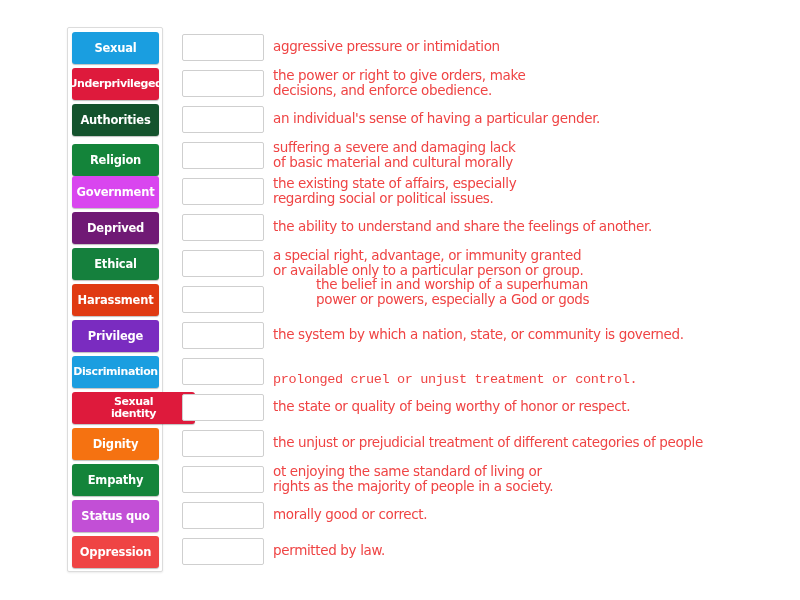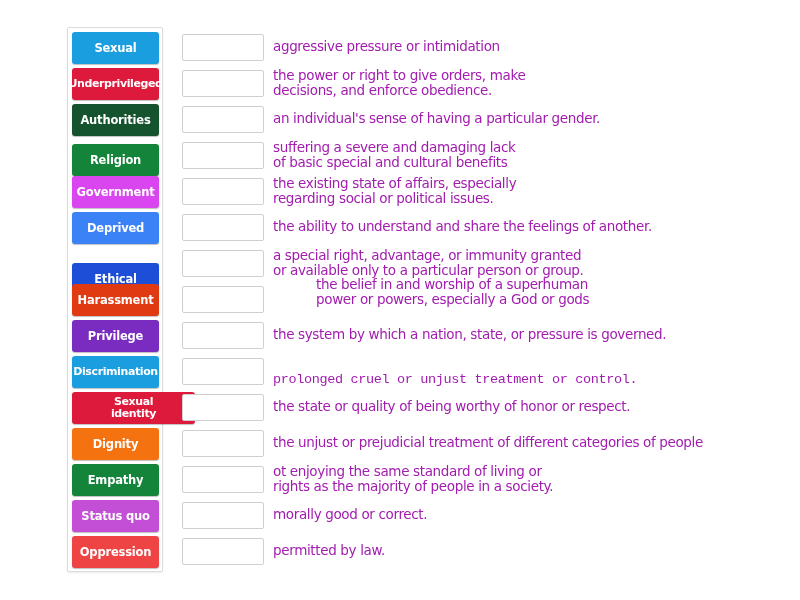--- a/index.html
+++ b/index.html
@@ -17,69 +17,69 @@
       line-height: 12px; box-shadow: 0 1px 1px rgba(0,0,0,0.25); cursor: grab;
       letter-spacing: -0.2px;
     }
     .tile.small { font-size: 11px; letter-spacing: -0.4px; }
     .drop {
       position: absolute; left: 182px; width: 82px; height: 27px;
       border: 1px solid #cfcfcf; border-radius: 2px; background: #fff; box-sizing: border-box;
     }
     .def {
       position: absolute; left: 273px; width: 470px; height: 32px;
-      display: flex; align-items: center; color: #a21caf; font-size: 13.5px;
+      display: flex; align-items: center; color: #ef4444; font-size: 13.5px;
       line-height: 15.5px; white-space: pre-line;
       font-family: "DejaVu Sans", sans-serif; letter-spacing: -0.35px;
     }
   </style>
 </head>
 <body>
 
 <div id="tile-panel">
     <div class="tile" style="top: 4px; background: rgb(26, 158, 224);">Sexual</div>
     <div class="tile small" style="top: 40px; background: rgb(222, 26, 60);">Underprivileged</div>
     <div class="tile" style="top: 76px; background: #14532d;">Authorities</div>
     <div class="tile" style="top: 116px; background: rgb(20, 132, 58);">Religion</div>
     <div class="tile" style="top: 148px; background: #d946ef;">Government</div>
-    <div class="tile" style="top: 184px; background: #3b82f6;">Deprived</div>
-    <div class="tile" style="top: 235px; background: #1d4ed8;">Ethical</div>
+    <div class="tile" style="top: 184px; background: #701a75;">Deprived</div>
+    <div class="tile" style="top: 220px; background: #15803d;">Ethical</div>
     <div class="tile" style="top: 256px; background: rgb(224, 58, 18);">Harassment</div>
     <div class="tile" style="top: 292px; background: rgb(122, 44, 192);">Privilege</div>
     <div class="tile small" style="top: 328px; background: rgb(26, 158, 224);">Discrimination</div>
     <div class="tile small" style="top: 364px; background: rgb(222, 26, 60); white-space: normal; padding: 0px 18px;">Sexual identity</div>
     <div class="tile" style="top: 400px; background: rgb(245, 114, 17);">Dignity</div>
     <div class="tile" style="top: 436px; background: rgb(20, 132, 58);">Empathy</div>
     <div class="tile" style="top: 472px; background: rgb(194, 79, 214);">Status quo</div>
     <div class="tile" style="top: 508px; background: #ef4444;">Oppression</div>
   </div>
 <div id="rows">
     <div class="drop" style="top: 34px;"></div>
     <div class="def" style="top: 31px;">aggressive pressure or intimidation</div>
     <div class="drop" style="top: 70px;"></div>
     <div class="def" style="top: 67px;">the power or right to give orders, make
 decisions, and enforce obedience.</div>
     <div class="drop" style="top: 106px;"></div>
     <div class="def" style="top: 103px;">an individual's sense of having a particular gender.</div>
     <div class="drop" style="top: 142px;"></div>
     <div class="def" style="top: 139px;">suffering a severe and damaging lack
-of basic special and cultural benefits</div>
+of basic material and cultural morally</div>
     <div class="drop" style="top: 178px;"></div>
     <div class="def" style="top: 175px;">the existing state of affairs, especially
 regarding social or political issues.</div>
     <div class="drop" style="top: 214px;"></div>
     <div class="def" style="top: 211px;">the ability to understand and share the feelings of another.</div>
     <div class="drop" style="top: 250px;"></div>
     <div class="def" style="top: 247px;">a special right, advantage, or immunity granted
 or available only to a particular person or group.</div>
     <div class="drop" style="top: 286px;"></div>
     <div class="def" style="top: 276px; margin-left: 43px;">the belief in and worship of a superhuman
 power or powers, especially a God or gods</div>
     <div class="drop" style="top: 322px;"></div>
-    <div class="def" style="top: 319px;">the system by which a nation, state, or pressure is governed.</div>
+    <div class="def" style="top: 319px;">the system by which a nation, state, or community is governed.</div>
     <div class="drop" style="top: 358px;"></div>
     <div class="def" style="top: 364px; font-family: Liberation Mono, monospace;">prolonged cruel or unjust treatment or control.</div>
     <div class="drop" style="top: 394px;"></div>
     <div class="def" style="top: 391px;">the state or quality of being worthy of honor or respect.</div>
     <div class="drop" style="top: 430px;"></div>
     <div class="def" style="top: 427px;">the unjust or prejudicial treatment of different categories of people</div>
     <div class="drop" style="top: 466px;"></div>
     <div class="def" style="top: 463px;">ot enjoying the same standard of living or
 rights as the majority of people in a society.</div>
     <div class="drop" style="top: 502px;"></div>

